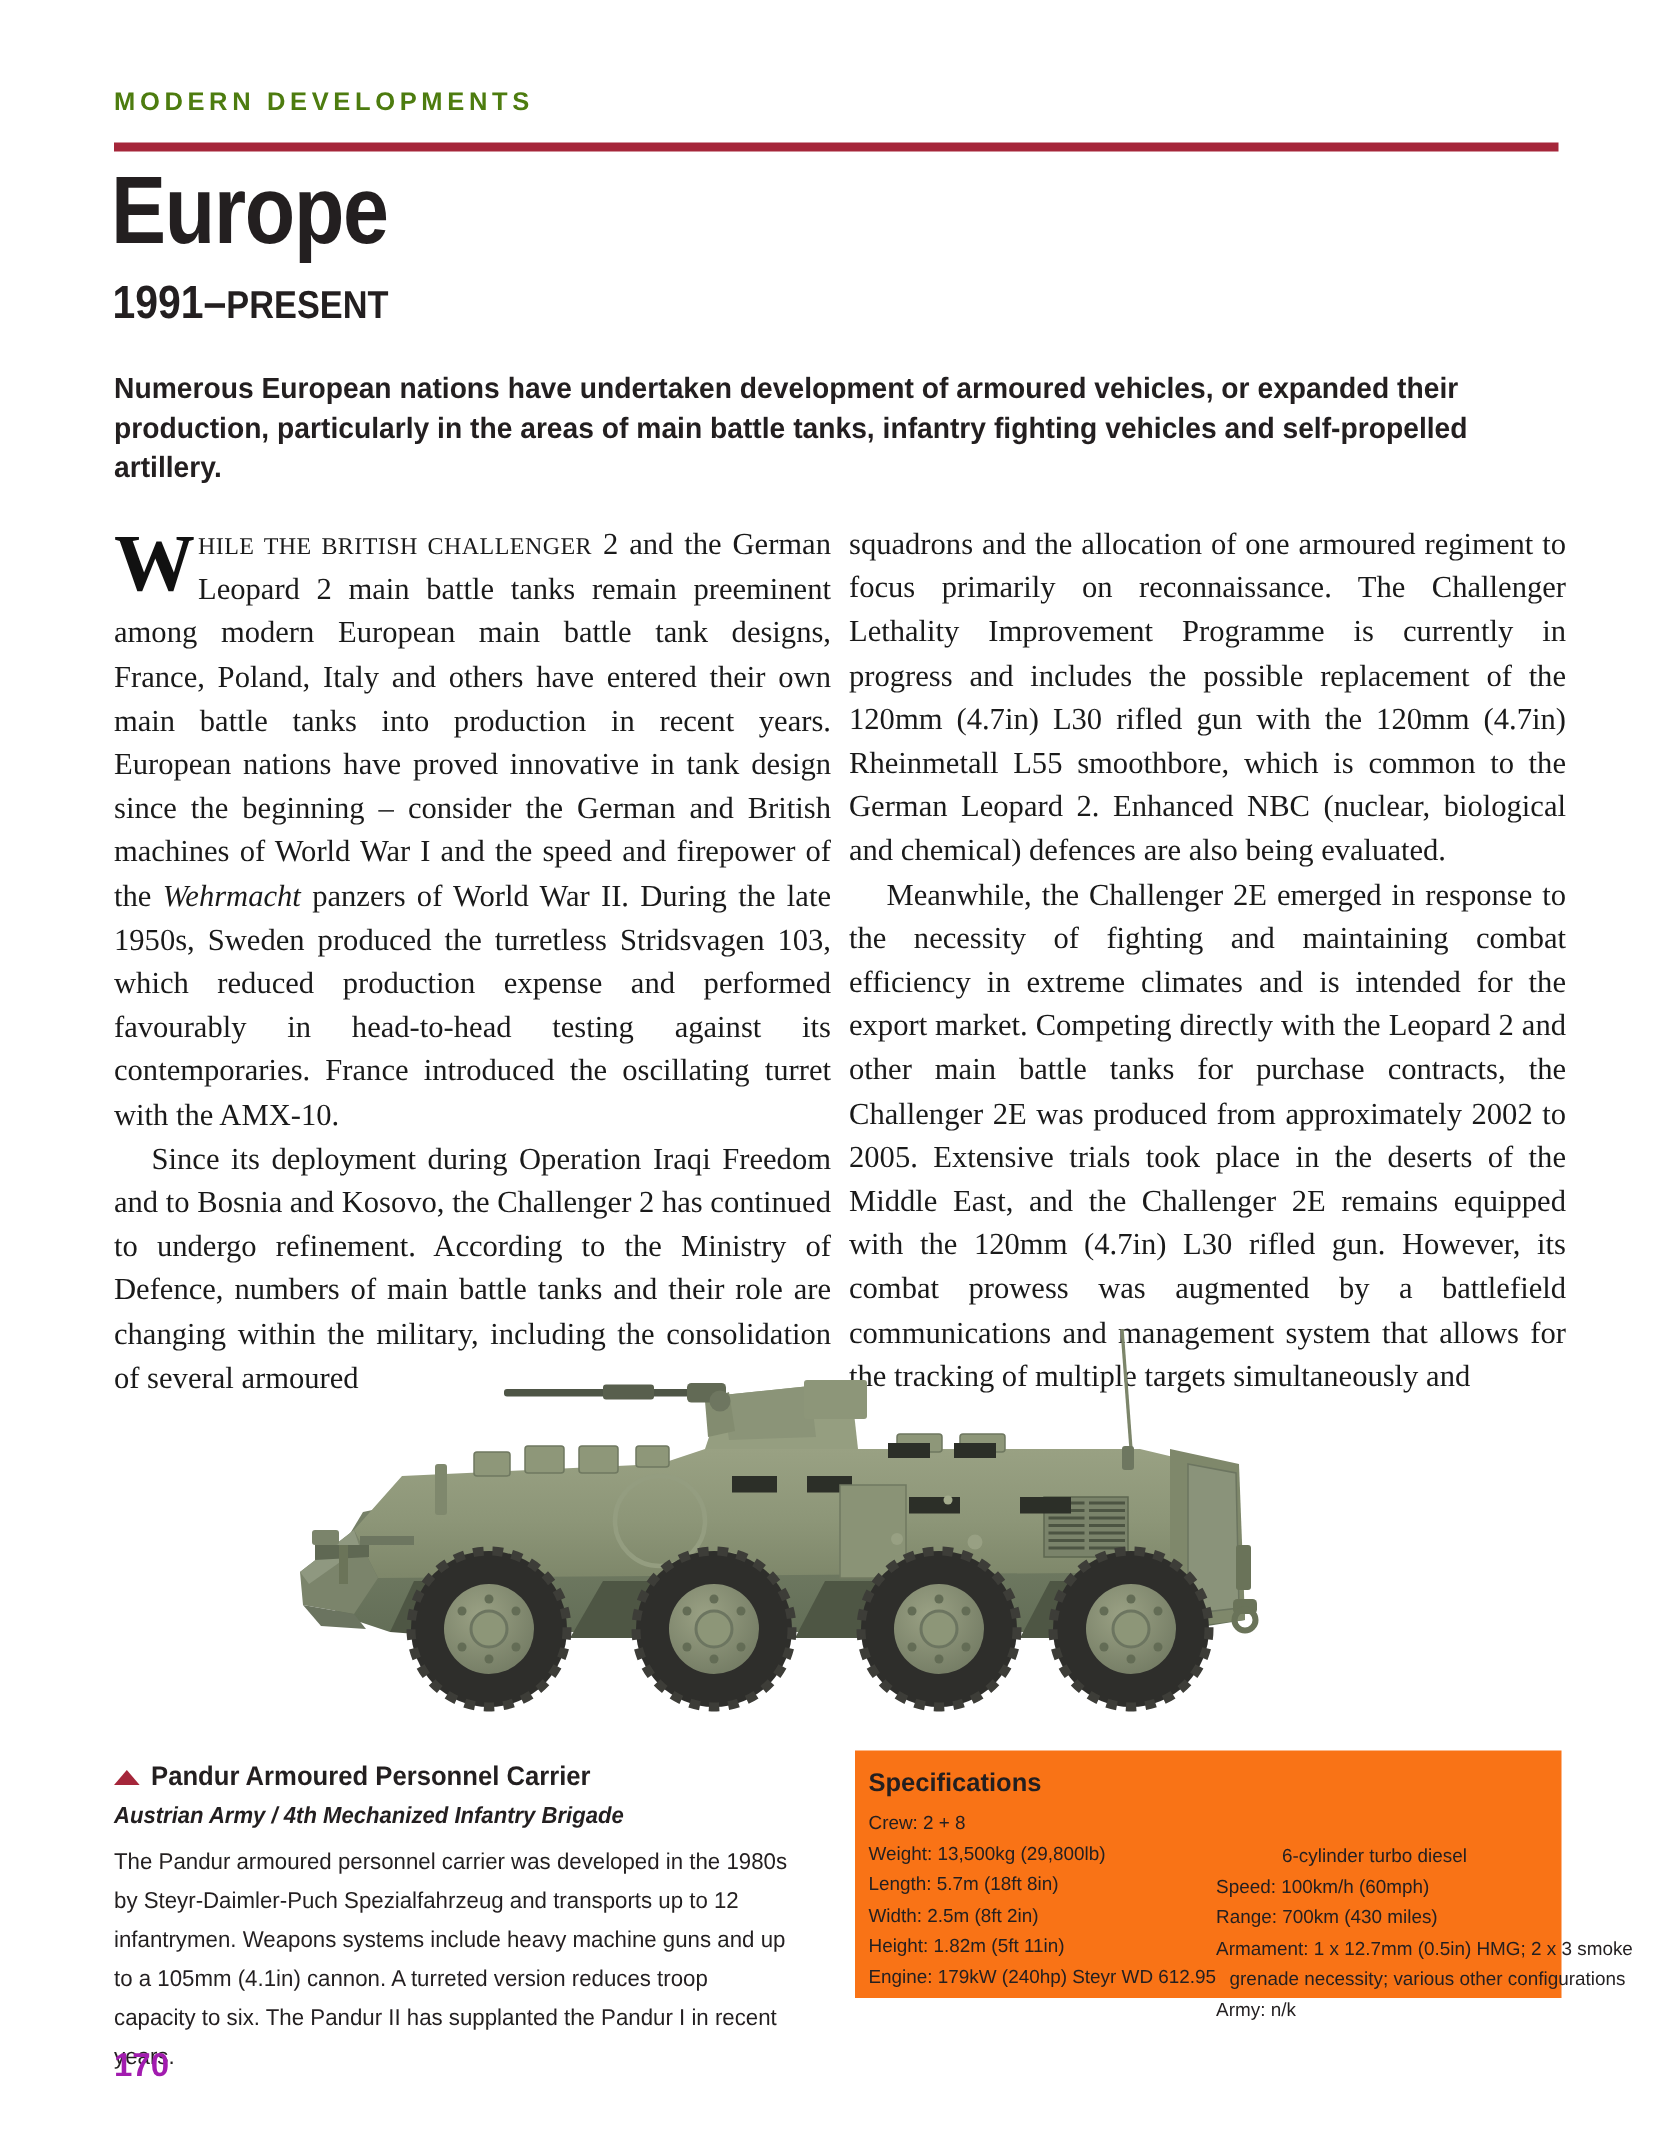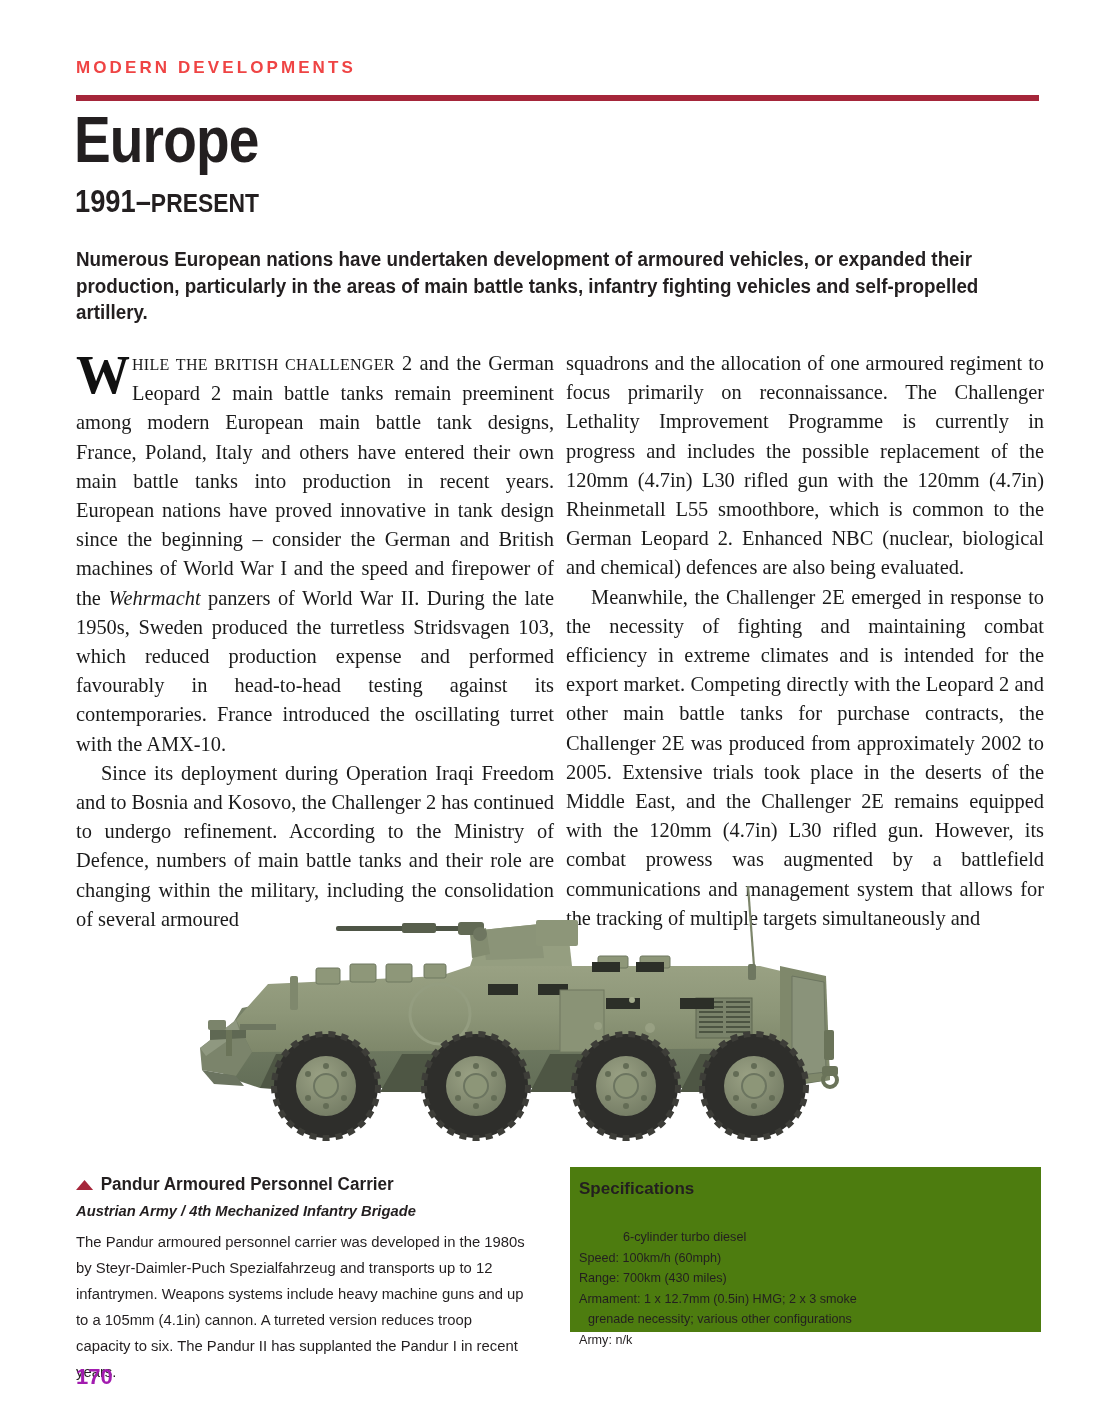--- a/index.html
+++ b/index.html
@@ -8,21 +8,21 @@
     font-family:"Liberation Serif", serif;
     -webkit-font-smoothing:antialiased;
   }
   .page{position:absolute;inset:0;}
 
   
   .kicker{
     position:absolute;left:76px;top:58px;
     font-family:"Liberation Sans", sans-serif;
     font-weight:bold;font-size:17px;letter-spacing:3.1px;
-    color:#ef4444;
+    color:#4d7c0f;
   }
   .rule{
     position:absolute;left:76px;top:95px;width:963px;height:6px;
     background:#a5263a;
   }
   .title{
     position:absolute;left:74px;top:108px;
     font-family:"Liberation Sans", sans-serif;
     font-weight:bold;font-size:64px;letter-spacing:-1px;
     color:#231f20;line-height:1;
@@ -93,21 +93,21 @@
   .cap-body{
     margin-top:9px;width:466px;
     font-family:"Liberation Sans", sans-serif;
     font-size:15.3px;line-height:26px;color:#231f20;
     transform:scaleX(.97);transform-origin:left top;
   }
 
   
   .specs{
     position:absolute;left:570px;top:1167px;width:471px;height:165px;
-    background:#4d7c0f;
+    background:#f97316;
     text-decoration:underline;
   }
   .specs-title{
     position:absolute;left:9px;top:12px;
     font-family:"Liberation Sans", sans-serif;
     font-weight:bold;font-size:17px;color:#231f20;
   }
   .specs-cols{
     position:absolute;left:9px;top:38px;right:6px;
     display:flex;
@@ -323,20 +323,28 @@
       <span class="tri"></span>
       <span>Pandur Armoured Personnel Carrier</span>
     </div>
     <div class="cap-sub">Austrian Army / 4th Mechanized Infantry Brigade</div>
     <div class="cap-body">The Pandur armoured personnel carrier was developed in the 1980s by Steyr-Daimler-Puch Spezialfahrzeug and transports up to 12 infantrymen. Weapons systems include heavy machine guns and up to a 105mm (4.1in) cannon. A turreted version reduces troop capacity to six. The Pandur II has supplanted the Pandur I in recent years.</div>
   </div>
 
   <div class="specs">
     <div class="specs-title">Specifications</div>
     <div class="specs-cols">
+      <div class="specs-col c1">
+        <div>Crew: 2 + 8</div>
+        <div>Weight: 13,500kg (29,800lb)</div>
+        <div>Length: 5.7m (18ft 8in)</div>
+        <div>Width: 2.5m (8ft 2in)</div>
+        <div>Height: 1.82m (5ft 11in)</div>
+        <div>Engine: 179kW (240hp) Steyr WD 612.95</div>
+      </div>
       <div class="specs-col c2">
         <div class="eng-cont">6-cylinder turbo diesel</div>
         <div>Speed: 100km/h (60mph)</div>
         <div>Range: 700km (430 miles)</div>
         <div>Armament: 1 x 12.7mm (0.5in) HMG; 2 x 3 smoke</div>
         <div class="ind">grenade necessity; various other configurations</div>
         <div>Army: n/k</div>
       </div>
     </div>
   </div>

